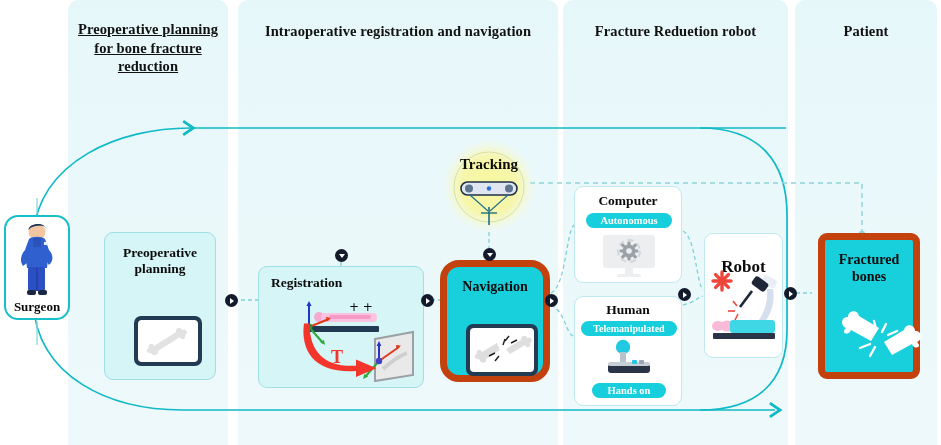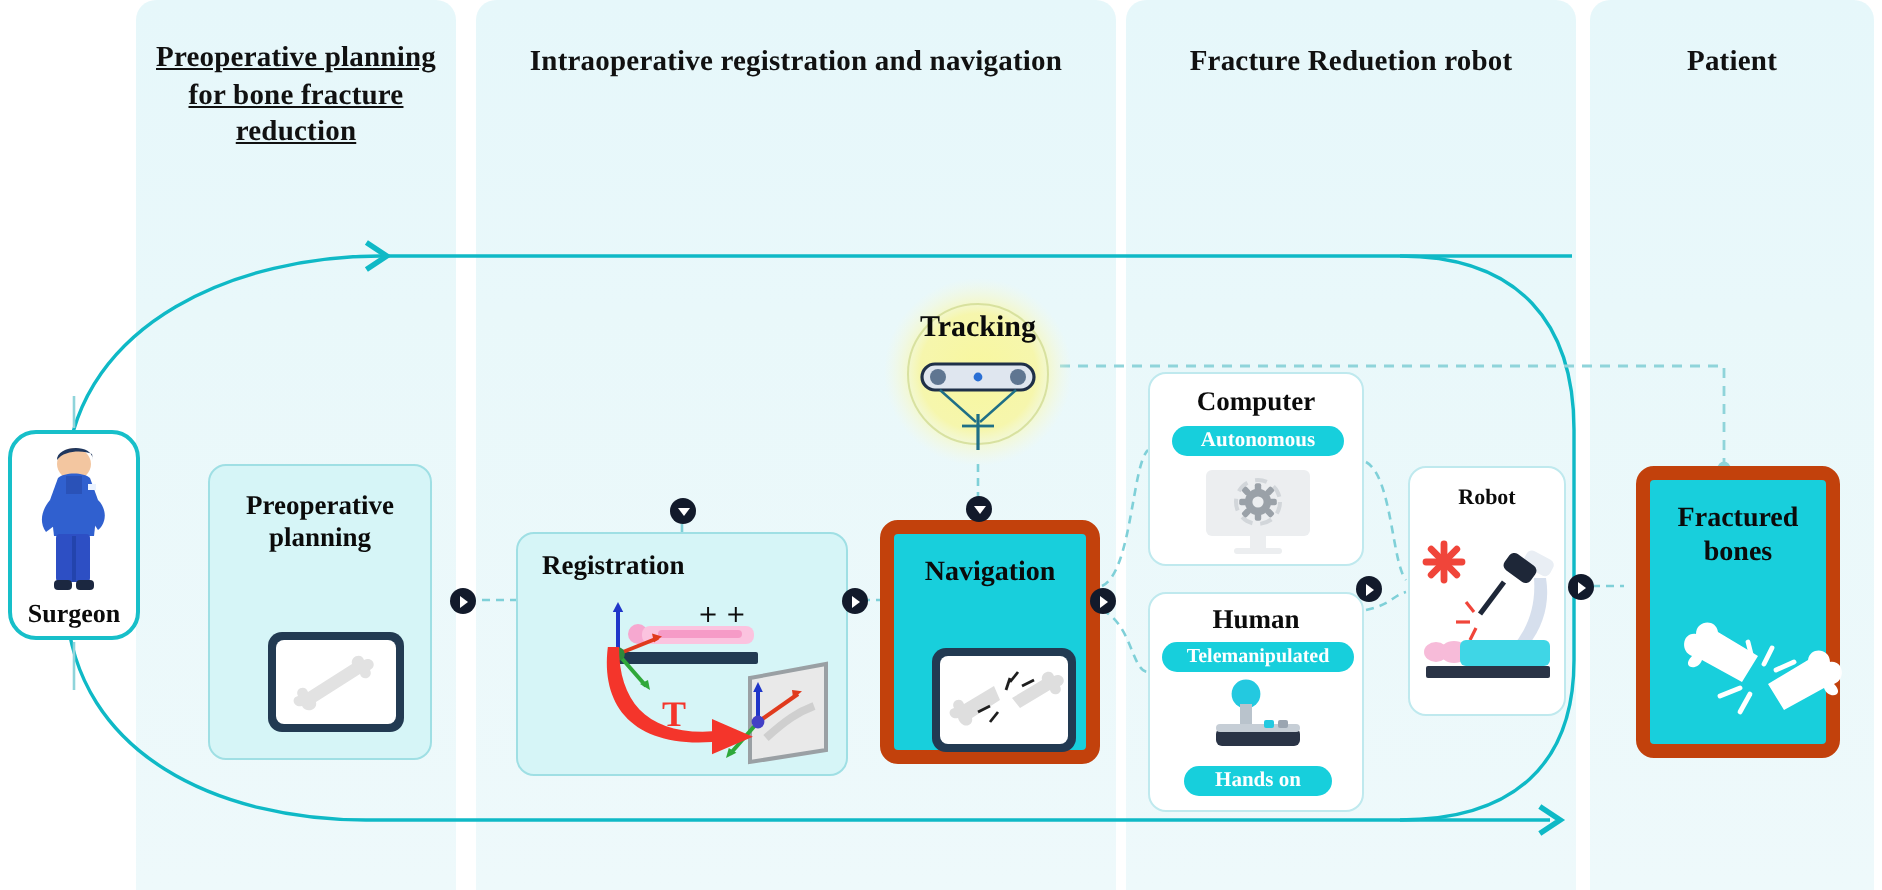--- a/index.html
+++ b/index.html
@@ -171,21 +171,21 @@
       <circle cx="15" cy="9.5" r="4" fill="#5f7691"></circle>
       <circle cx="55" cy="9.5" r="4" fill="#5f7691"></circle>
       <circle cx="35" cy="9.5" r="2.2" fill="#2a6fd4"></circle>
       <line x1="16" y1="16" x2="34" y2="32" stroke="#1f6f86" stroke-width="1.2"></line>
       <line x1="54" y1="16" x2="36" y2="32" stroke="#1f6f86" stroke-width="1.2"></line>
       <line x1="35" y1="28" x2="35" y2="46" stroke="#1f6f86" stroke-width="1.6"></line>
       <line x1="27" y1="34" x2="43" y2="34" stroke="#1f6f86" stroke-width="1.4"></line>
     </svg>
   </div>
 
-  <div class="card card-solid" style="left:440px;top:260px;width:110px;height:122px;">
+  <div class="card card-solid" style="left:440px;top:260px;width:110px;height:122px;border-radius:19px;">
     <div class="card-title" style="top:12px;font-size:14px;">Navigation</div>
     <svg width="74" height="54" viewBox="0 0 74 54" style="position:absolute;left:18px;top:56px;">
       <rect x="1" y="1" width="72" height="52" rx="7" fill="#223a52"></rect>
       <rect x="5" y="5" width="64" height="44" rx="4" fill="#ffffff"></rect>
       <path d="M14 36 c-4 1 -6 -4 -2 -5 c-2 -4 4 -6 5 -2 l15 -9 l3 7 l-14 9 c1 4 -5 6 -7 0 Z" fill="#dedede"></path>
       <path d="M41 26 l15 -9 c-1 -4 5 -6 6 -2 c4 -2 7 3 3 5 c2 4 -4 6 -5 2 l-15 9 Z" fill="#dedede"></path>
       <g stroke="#1e1e1e" stroke-width="1.4">
         <line x1="40" y1="18" x2="44" y2="13"></line>
         <line x1="46" y1="20" x2="52" y2="17"></line>
         <line x1="34" y1="33" x2="30" y2="38"></line>
@@ -226,21 +226,21 @@
       <rect x="16" y="13" width="6" height="14" fill="#b9c3cc"></rect>
       <rect x="4" y="25" width="42" height="9" rx="3" fill="#2a3446"></rect>
       <rect x="4" y="23" width="42" height="4" rx="2" fill="#c6ced6"></rect>
       <rect x="28" y="21" width="5" height="4" rx="1" fill="#23c9e0"></rect>
       <rect x="35" y="21" width="5" height="4" rx="1" fill="#9aa5b1"></rect>
     </svg>
     <div class="pill" style="left:17px;bottom:7px;width:74px;height:15px;font-size:10.5px;">Hands on</div>
   </div>
 
   <div class="card card-white" style="left:704px;top:233px;width:79px;height:125px;">
-    <div class="card-title" style="top:9px;font-size:11px;font-family:Liberation Serif, serif;">Robot</div>
+    <div class="card-title" style="top:23px;font-size:17px;font-family:Liberation Serif, serif;">Robot</div>
     <svg width="74" height="80" viewBox="0 0 74 80" style="position:absolute;left:3px;top:31px;">
       <g stroke="#f0453a" stroke-width="3.4" stroke-linecap="round">
         <line x1="14" y1="7" x2="14" y2="25"></line>
         <line x1="5" y1="16" x2="23" y2="16"></line>
         <line x1="7.6" y1="9.6" x2="20.4" y2="22.4"></line>
         <line x1="20.4" y1="9.6" x2="7.6" y2="22.4"></line>
       </g>
       <rect x="54" y="12" width="15" height="9" rx="3" fill="#e9eef4" transform="rotate(28 61 16)"></rect>
       <rect x="44" y="14" width="16" height="10" rx="3" fill="#1e2738" transform="rotate(36 52 19)"></rect>
       <line x1="44" y1="26" x2="32" y2="42" stroke="#1e2738" stroke-width="2.6"></line>

